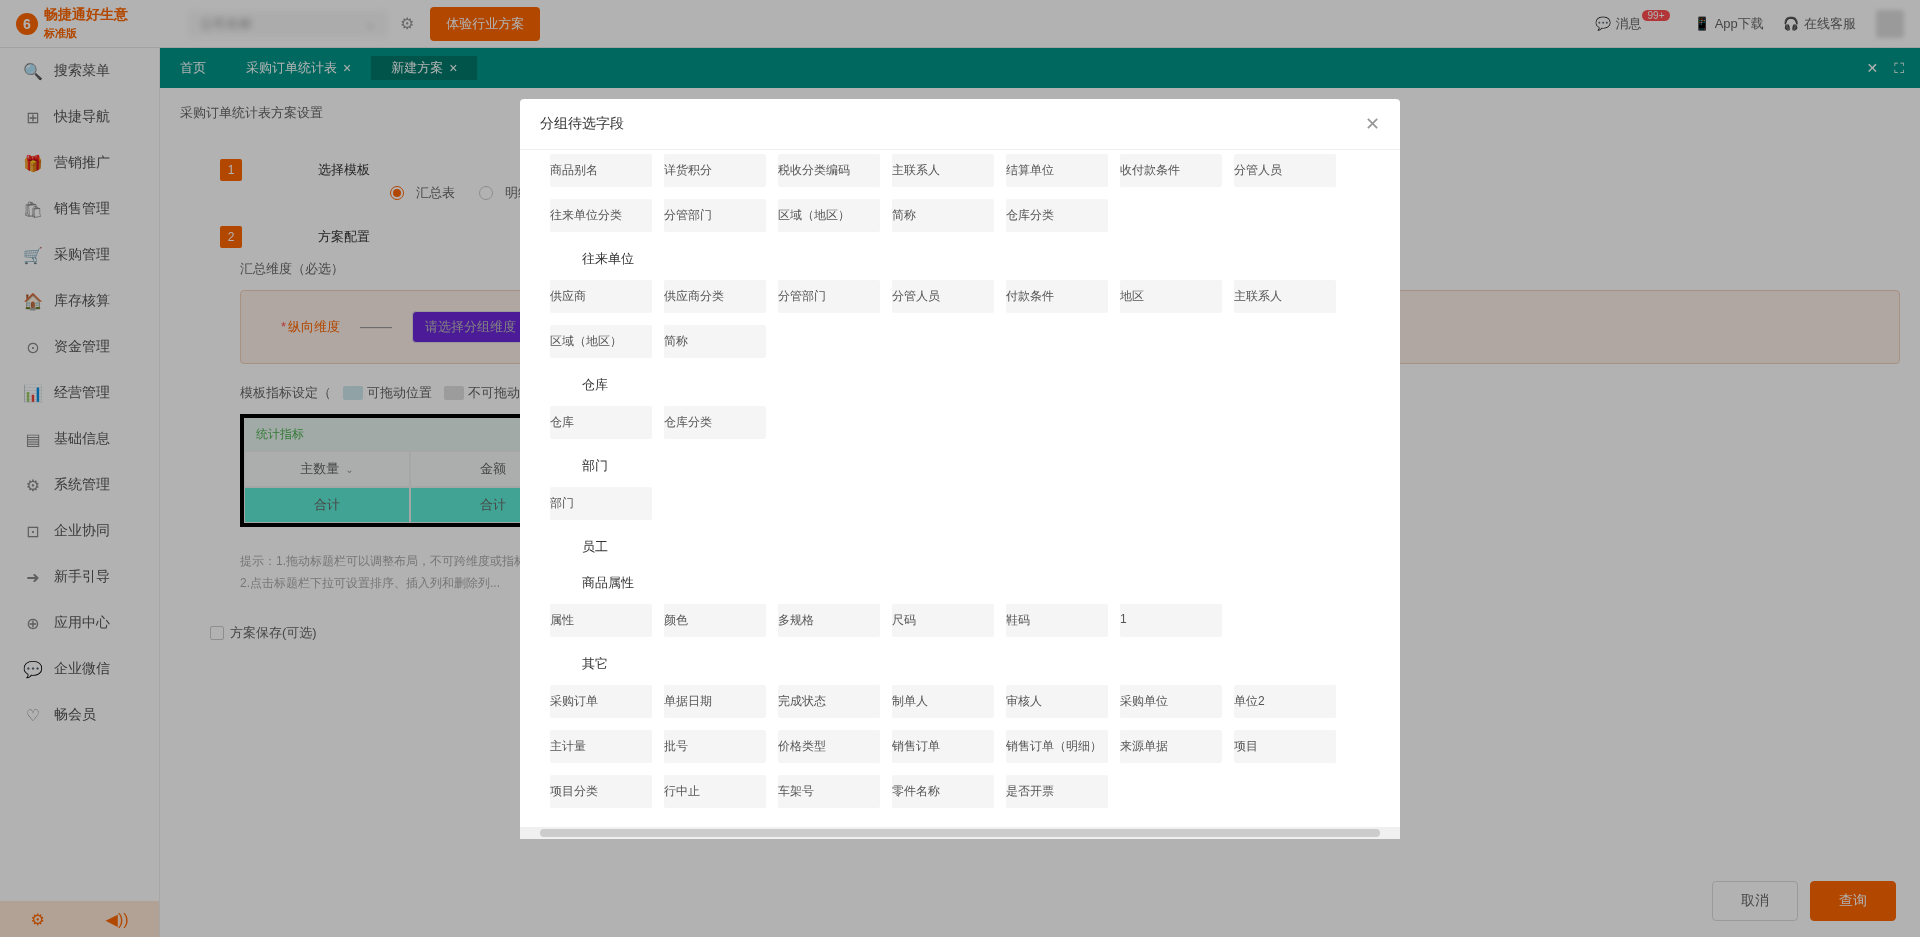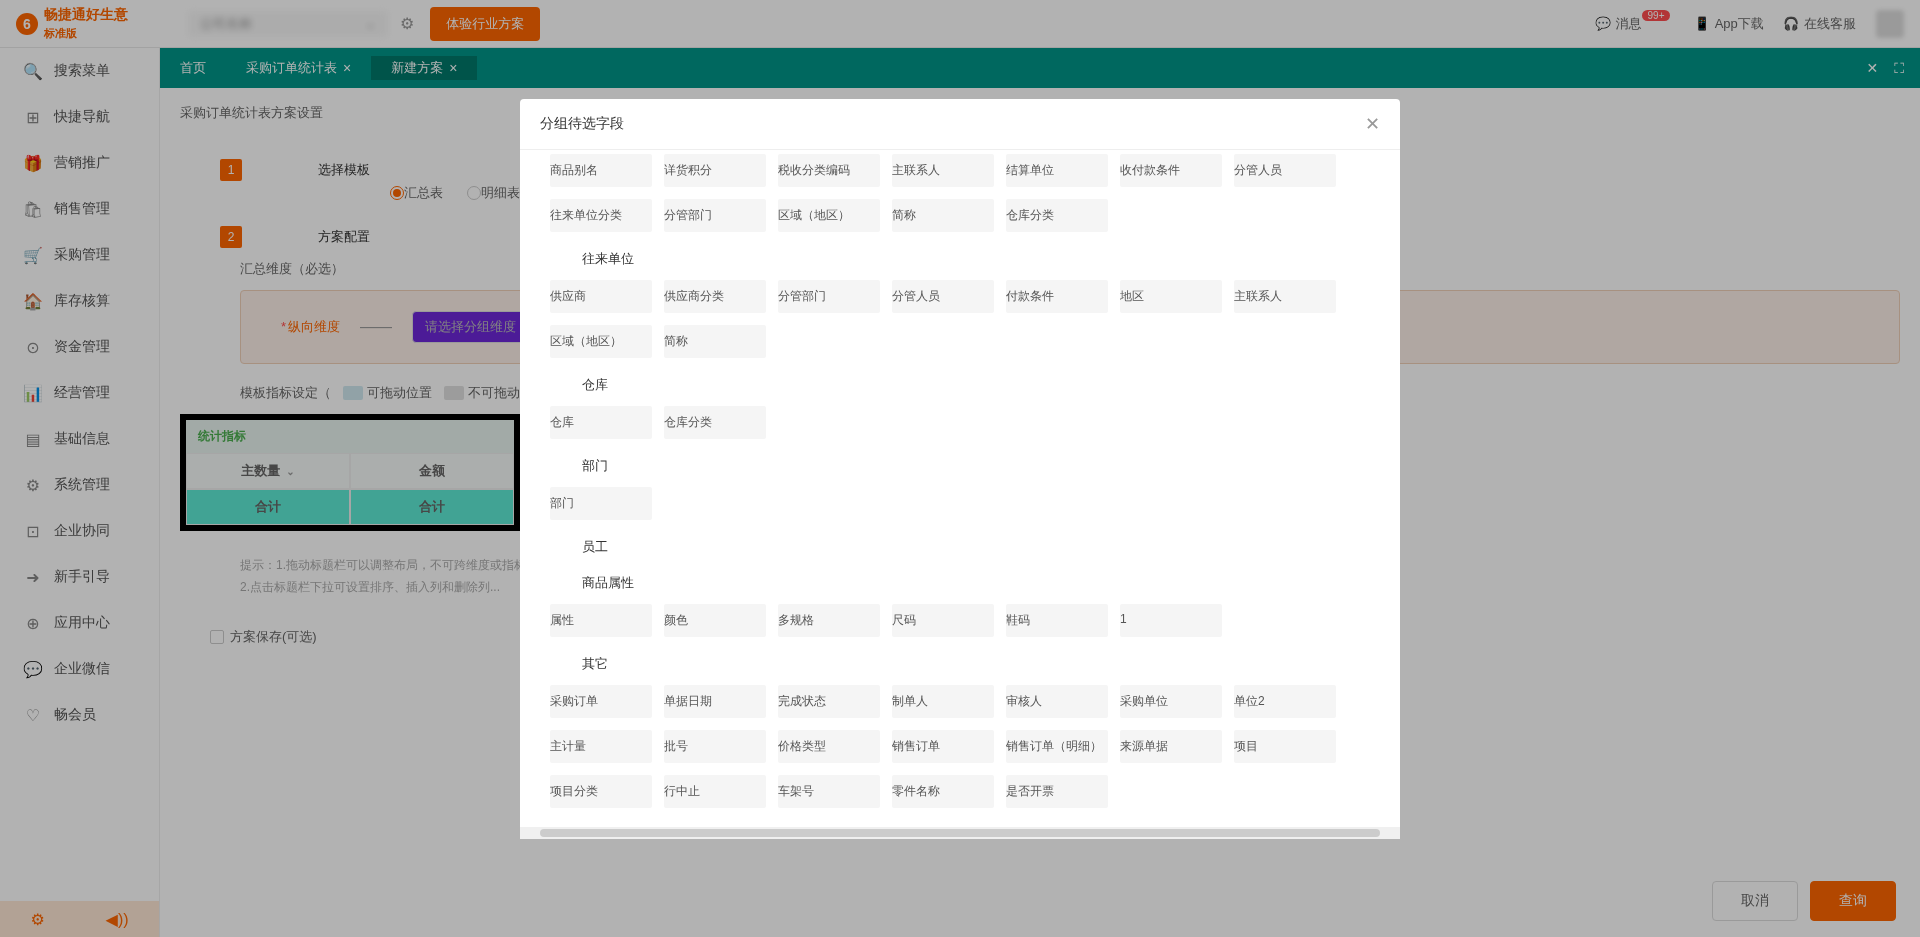--- a/index.html
+++ b/index.html
@@ -33,39 +33,39 @@
 .tabs-right { margin-left: auto; display: flex; gap: 8px; padding-right: 12px; }
 .tabs-right span { color: #fff; cursor: pointer; padding: 4px; font-size: 14px; }
 
 
 .main { position: absolute; left: 160px; top: 88px; right: 0; bottom: 0; background: #fff; padding: 16px 20px; overflow: auto; }
 .page-title { font-size: 13px; color: #666; margin-bottom: 16px; }
 .step-label { display: inline-block; background: #ff6600; color: #fff; width: 22px; height: 22px; text-align: center; line-height: 22px; border-radius: 2px; font-size: 12px; margin-right: 8px; }
 .step-row { display: flex; align-items: center; gap: 20px; margin-bottom: 24px; margin-left: 40px; }
 .step-title { font-size: 13px; color: #333; font-weight: 500; margin-left: 48px; }
 .radio-group { display: flex; gap: 24px; }
-.radio-item { display: flex; align-items: center; gap: 0; font-size: 13px; color: #666; margin-top: 46px; }
+.radio-item { display: flex; align-items: center; gap: 12px; font-size: 13px; color: #666; margin-top: 46px; }
 .radio-circle { width: 14px; height: 14px; border: 1px solid #ccc; border-radius: 50%; display: inline-flex; align-items: center; justify-content: center; }
 .radio-circle.checked { border-color: #ff6600; }
 .radio-circle.checked::after { content: ''; width: 8px; height: 8px; background: #ff6600; border-radius: 50%; }
 
 .config-section { margin-left: 60px; margin-bottom: 20px; }
 .config-label { font-size: 13px; color: #666; margin-bottom: 12px; }
 .dim-box { background: #fdf0e8; border: 1px solid #f0d0b8; padding: 20px 40px; display: flex; align-items: center; gap: 20px; border-radius: 4px; }
 .dim-label { color: #ff6600; font-size: 13px; }
 .dim-label::before { content: '*'; color: #ff4d4f; margin-right: 2px; }
 .dash { color: #999; }
 .dim-input { background: #6d28d9; border: 1px solid #ddd; padding: 6px 12px; border-radius: 4px; font-size: 13px; color: #bbb; min-width: 180px; }
 
 .indicator-row { margin-left: 60px; display: flex; align-items: center; gap: 12px; font-size: 13px; color: #666; margin-bottom: 12px; }
 .chip { display: inline-flex; align-items: center; gap: 4px; }
 .chip-box { width: 20px; height: 14px; background: #d0e8f0; border-radius: 2px; }
 .chip-box.gray { background: #e0e0e0; }
 
-.table-box { border: 6px solid #000000; width: 340px; font-weight: bold; }
+.table-box { margin-left: 60px; border: 4px solid #000000; width: 340px; }
 .table-header { background: #e8f4f0; padding: 8px 12px; font-size: 12px; color: #4caf50; }
 .table-row { display: flex; }
 .table-cell { flex: 1; padding: 8px; text-align: center; font-size: 13px; border: 1px solid #eee; color: #666; background: #f5faf8; }
 .table-cell.body { background: #5eead4; }
 .chevron { font-size: 10px; color: #999; margin-left: 6px; }
 
 .hints { margin-left: 60px; margin-top: 24px; font-size: 12px; color: #aaa; line-height: 1.8; }
 
 .save-row { margin-top: 30px; display: flex; align-items: center; gap: 6px; font-size: 13px; color: #666; margin-left: 30px; }
 .checkbox { width: 14px; height: 14px; border: 1px solid #ccc; border-radius: 2px; }

